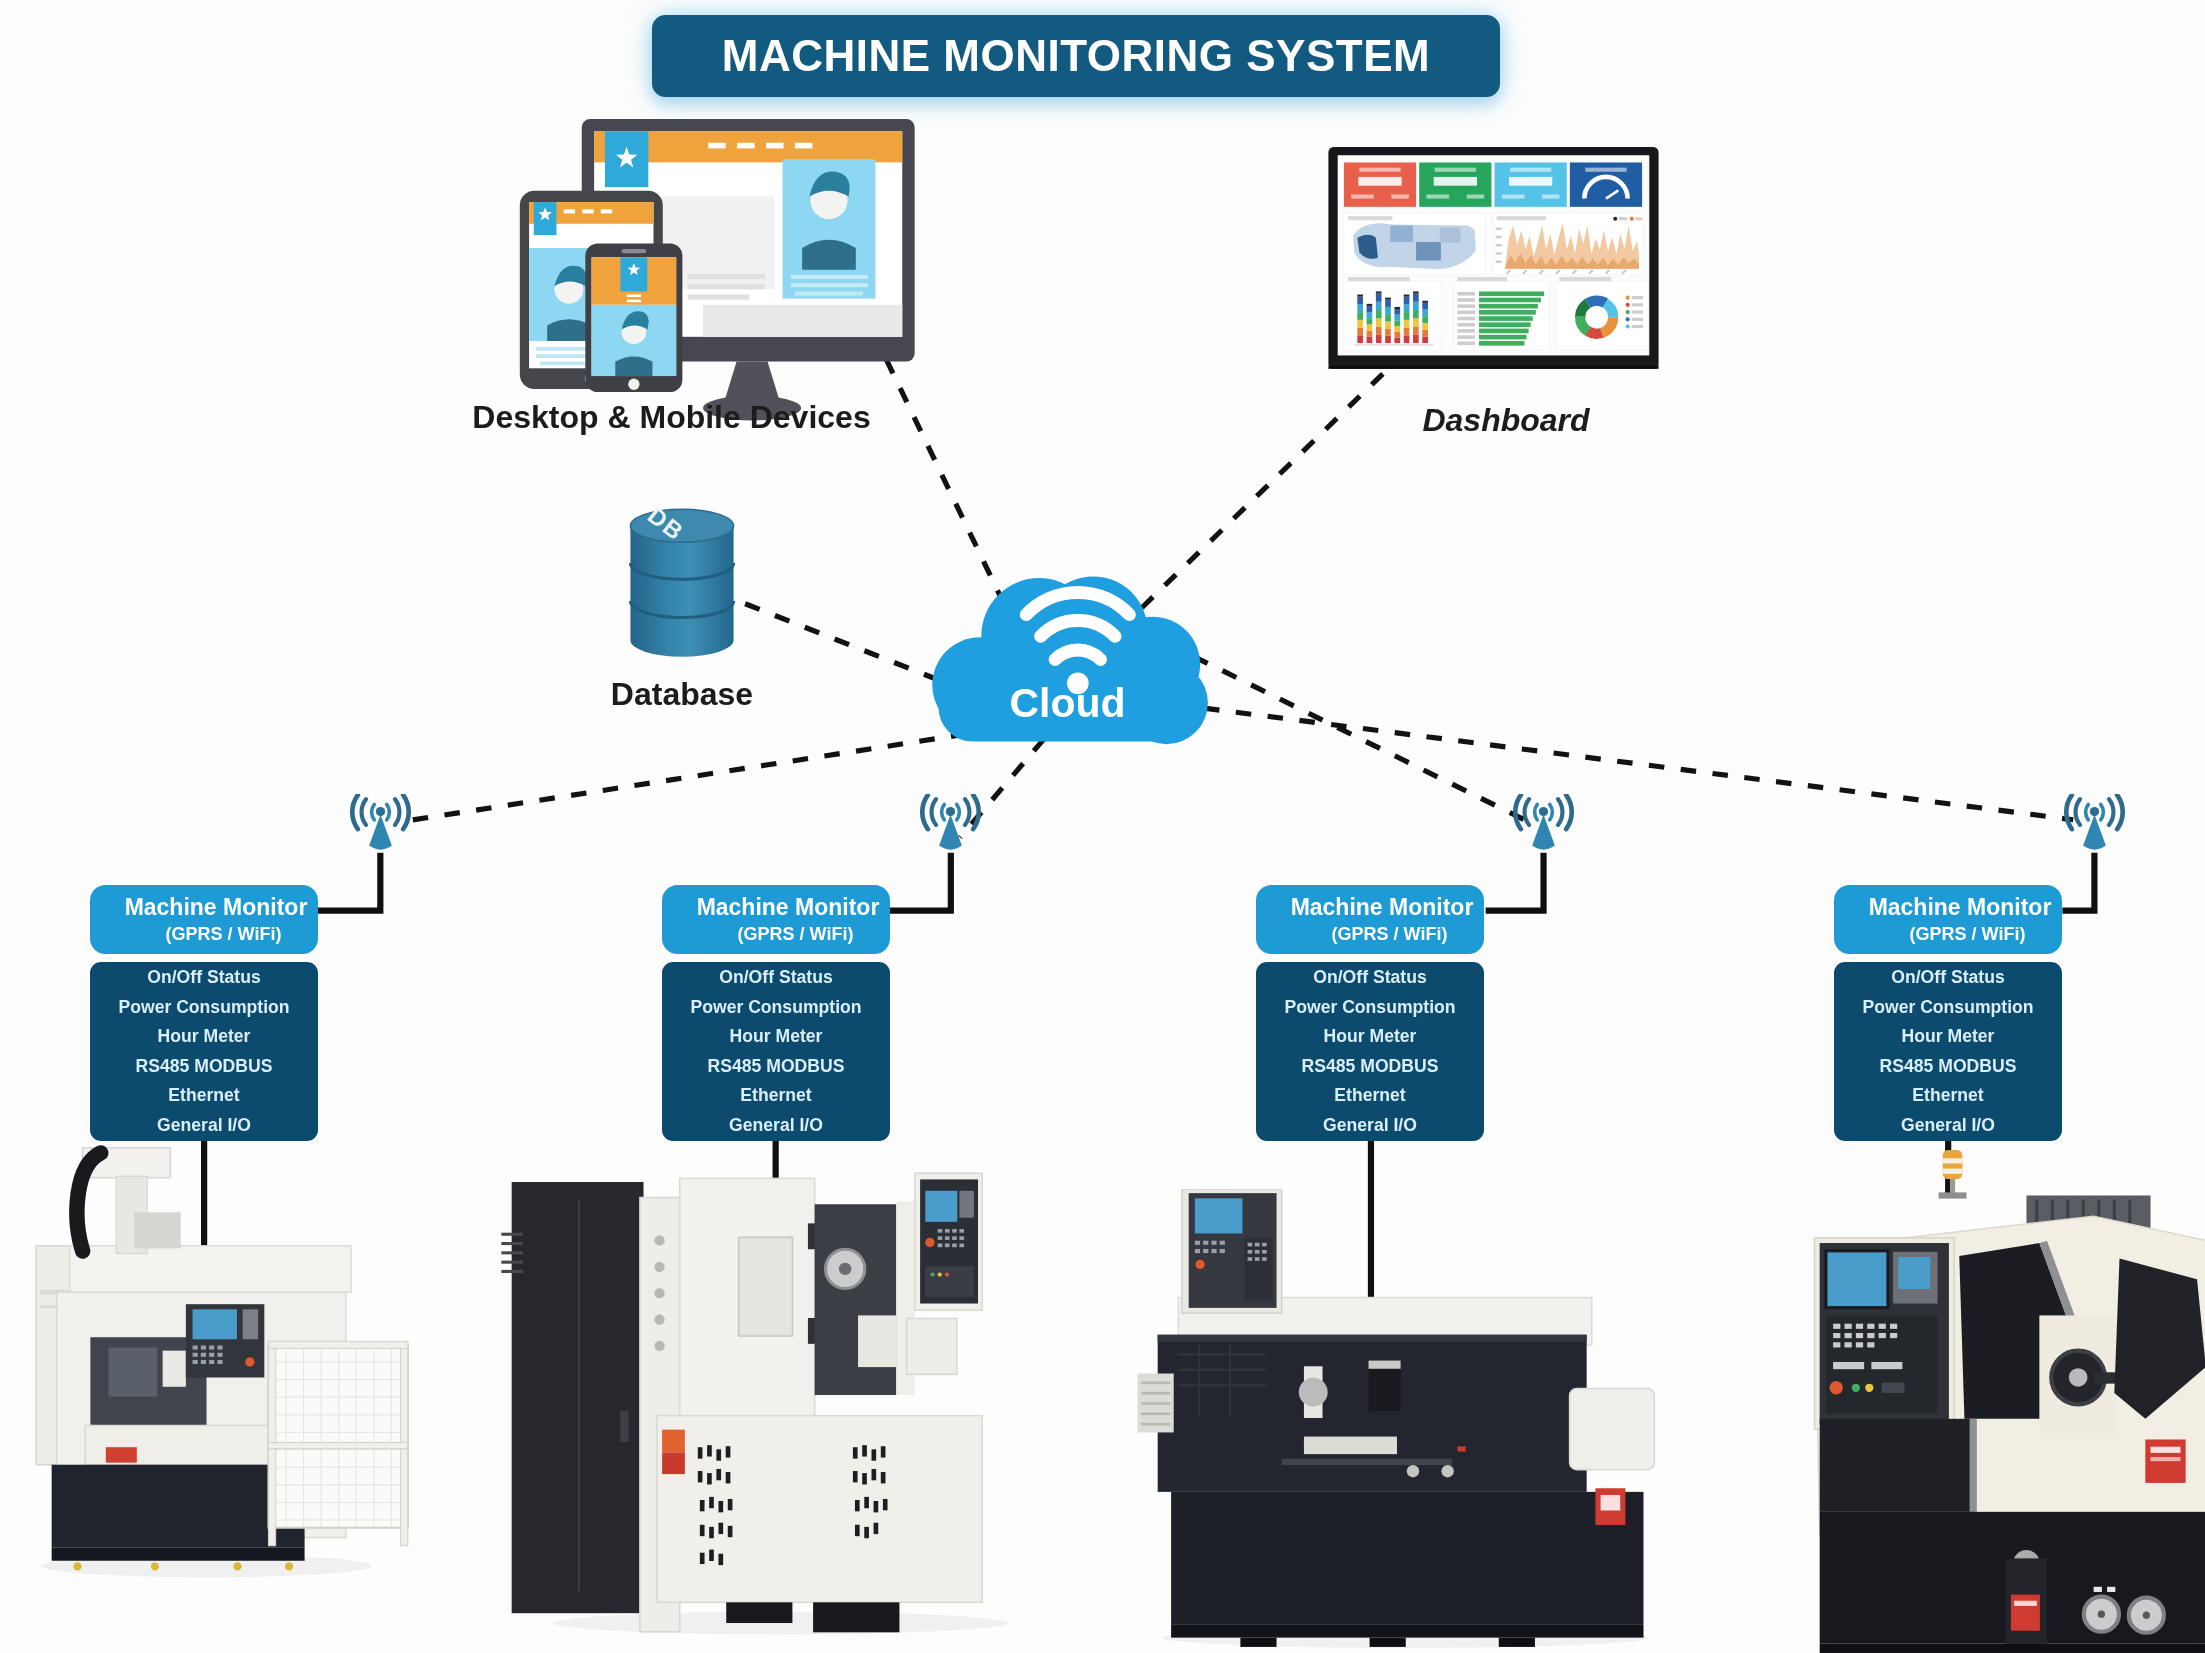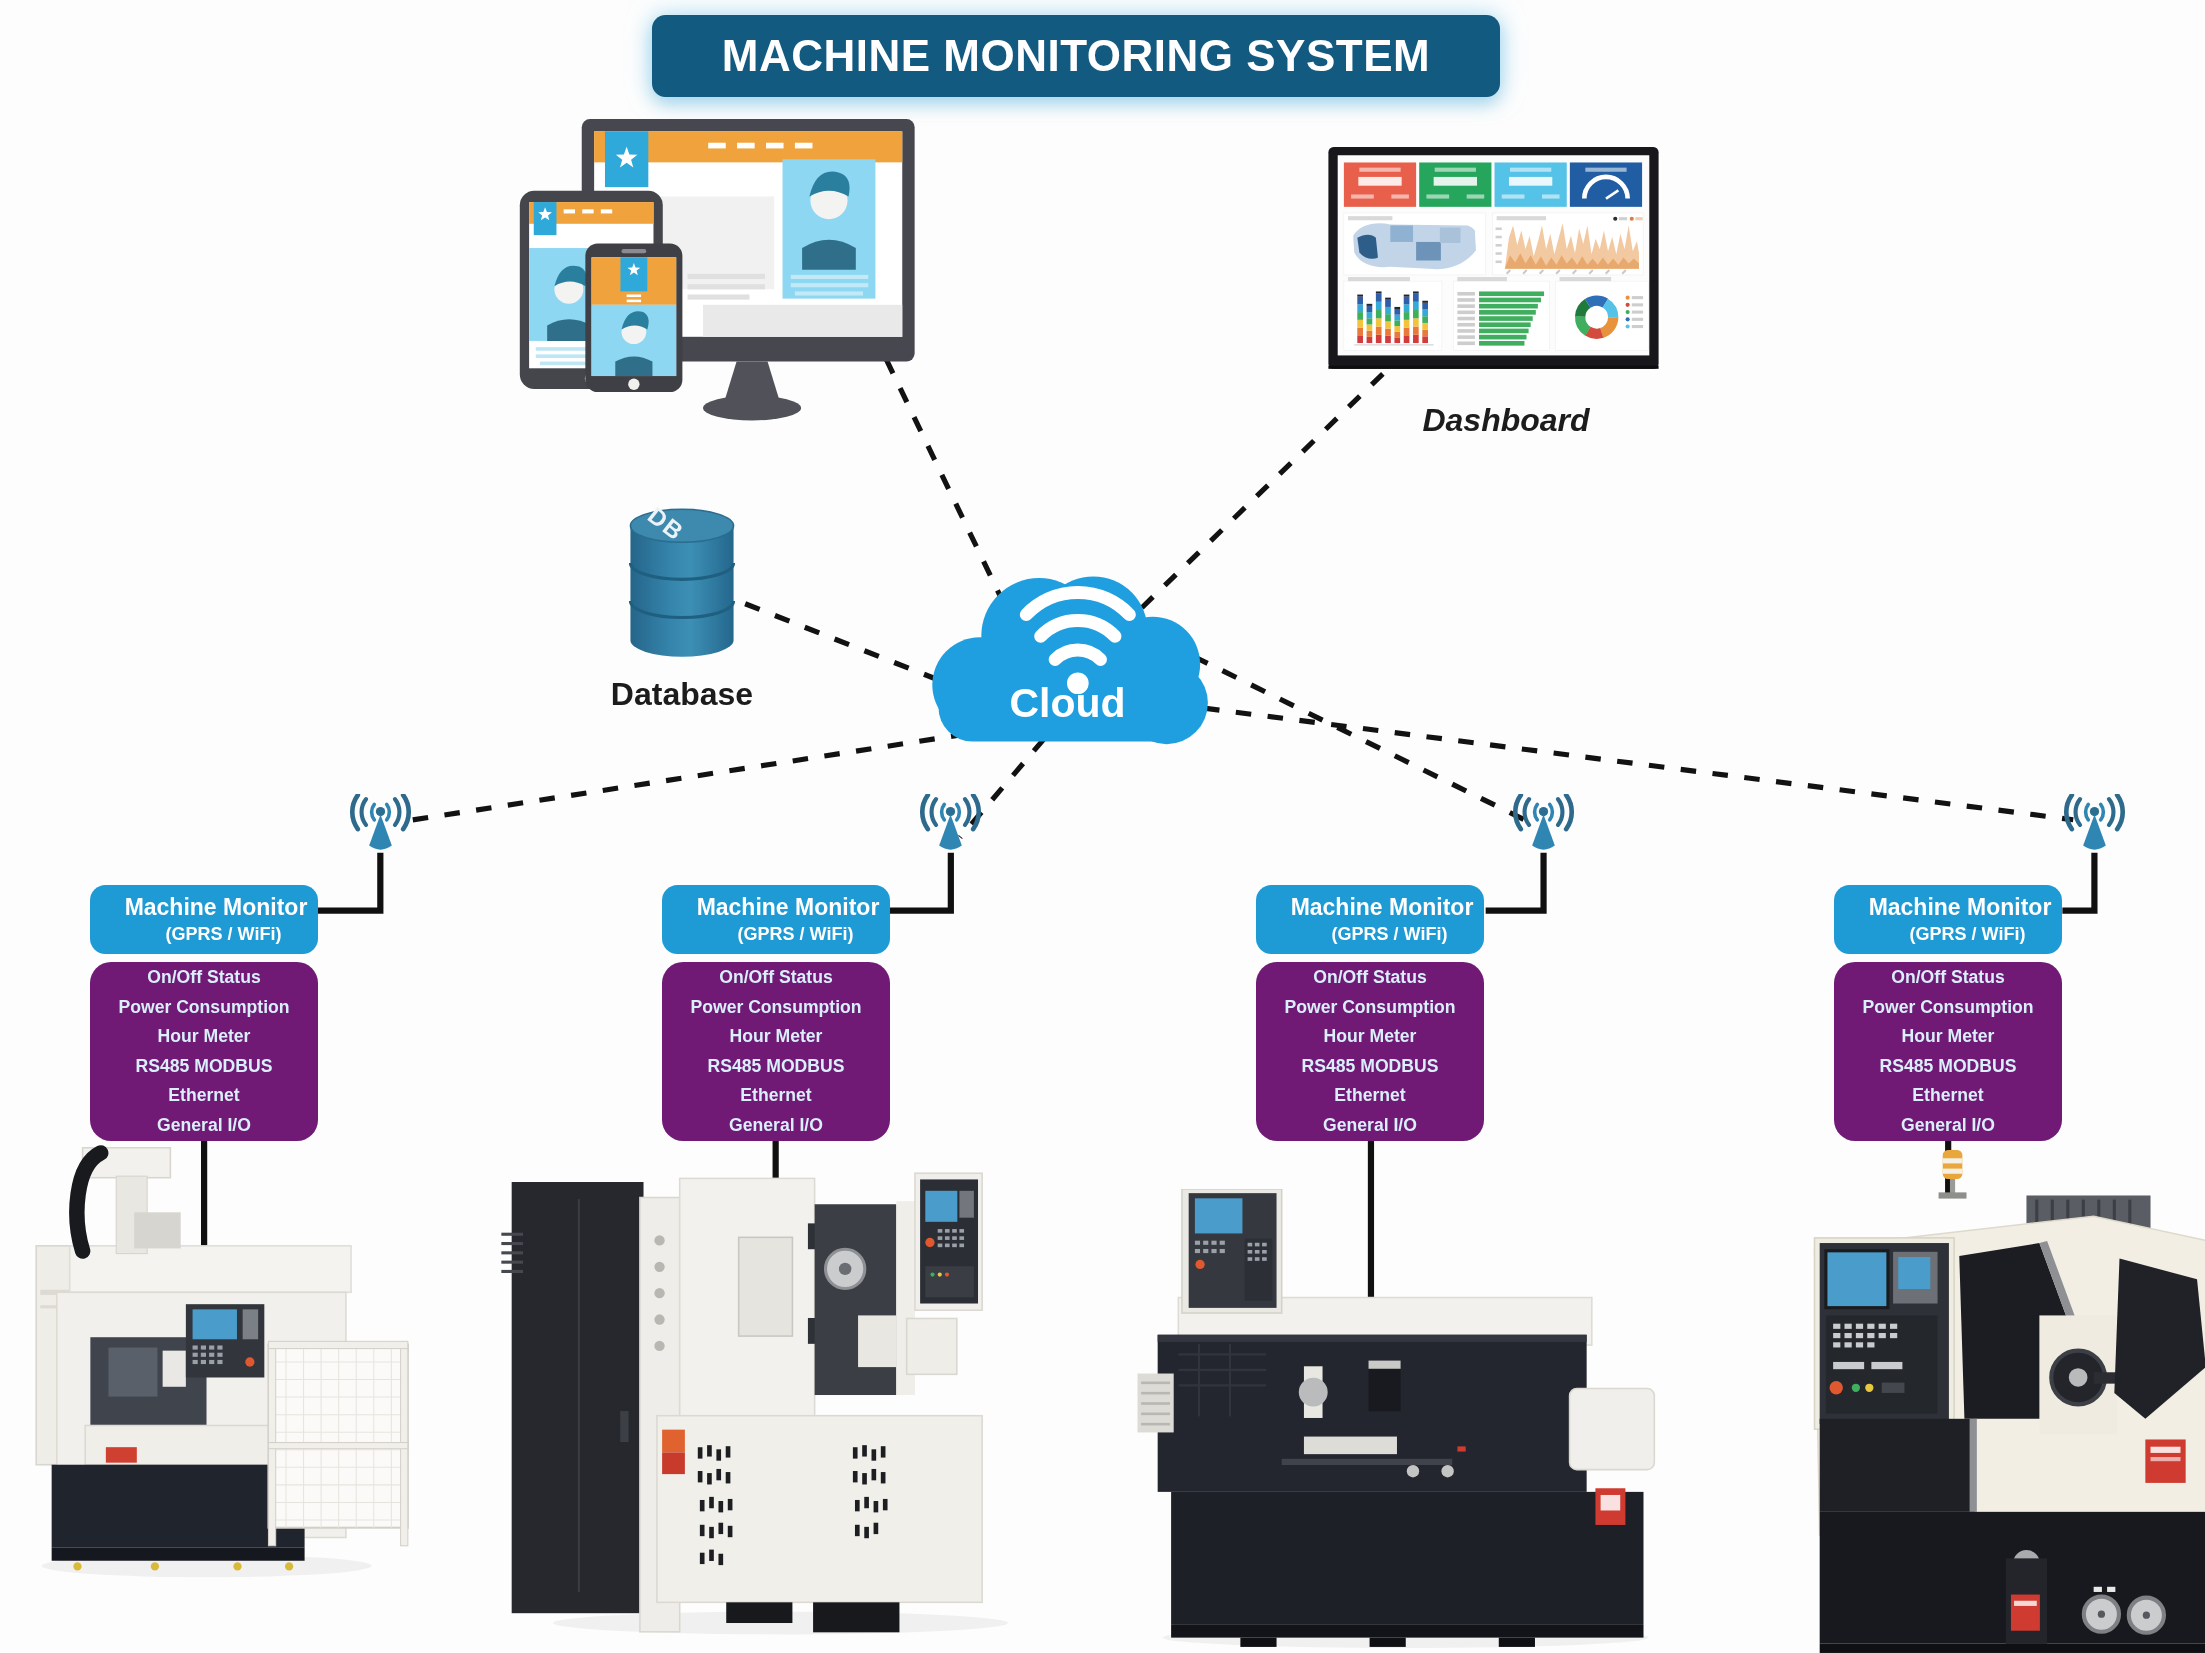--- a/index.html
+++ b/index.html
@@ -42,21 +42,21 @@
     position:absolute; top:885px; width:228px; height:69px;
     background:#1e9ad5; border-radius:15.5px;
     display:flex; flex-direction:column; justify-content:center;
     color:#ffffff; text-align:center;padding-left:24px;
   }
   .mbox .l1 { font-size:23px; font-weight:bold; line-height:1.3; }
   .mbox .l2 { font-size:18px; font-weight:bold; line-height:1.3;margin-left:15px; }
 
   .fbox {
     position:absolute; top:962px; width:228px; height:179px;
-    background:#701a75; border-radius:21px;
+    background:#0c4a6e; border-radius:11px;
     display:flex; flex-direction:column; align-items:center; justify-content:center;
     color:#d9effb; text-align:center;
   }
   .fbox div { font-size:17.6px; font-weight:bold; line-height:29.5px; white-space:nowrap; }
 </style>
 </head>
 <body>
 
 <div class="stage">
 
@@ -148,20 +148,21 @@
       <polygon fill="#ffffff" points="286,279 289.2,287.5 298.4,288 291.2,293.7 293.6,302.5 286,297.5 278.4,302.5 280.8,293.7 273.6,288 282.8,287.5"></polygon>
       <rect x="272" y="340" width="28" height="5" fill="#ffffff"></rect>
       <rect x="272" y="350" width="28" height="5" fill="#ffffff"></rect>
       <rect x="204" y="360" width="164" height="138" fill="#8ed7f2"></rect>
       <circle cx="286" cy="412" r="24" fill="#f3f3f1"></circle>
       <path d="M262,408 Q272,366 304,374 Q320,382 312,408 Q288,392 262,408 Z" fill="#2a7f9e"></path>
       <path d="M250,470 Q286,450 322,470 L322,498 L250,498 Z" fill="#2f6f8a"></path>
       <circle cx="286" cy="514" r="11" fill="#f0f0ee"></circle>
     </g>
   </svg>
+  <div class="node-label" style="left:413px; top:399px; width:517px;">Desktop &amp; Mobile Devices</div>
 
   <svg style="left:1328px; top:147px;" width="331" height="227" viewBox="0 0 640 440">
     <rect x="0" y="0" width="640" height="430" rx="10" fill="#17171c"></rect>
     <rect x="18" y="16" width="604" height="388" fill="#fcfcfc"></rect>
 
     <g>
       <rect x="30" y="30" width="140" height="86" fill="#e85f4b"></rect>
       <rect x="176" y="30" width="140" height="86" fill="#26a55c"></rect>
       <rect x="322" y="30" width="140" height="86" fill="#55c2e7"></rect>
       <rect x="468" y="30" width="140" height="86" fill="#205da3"></rect>

